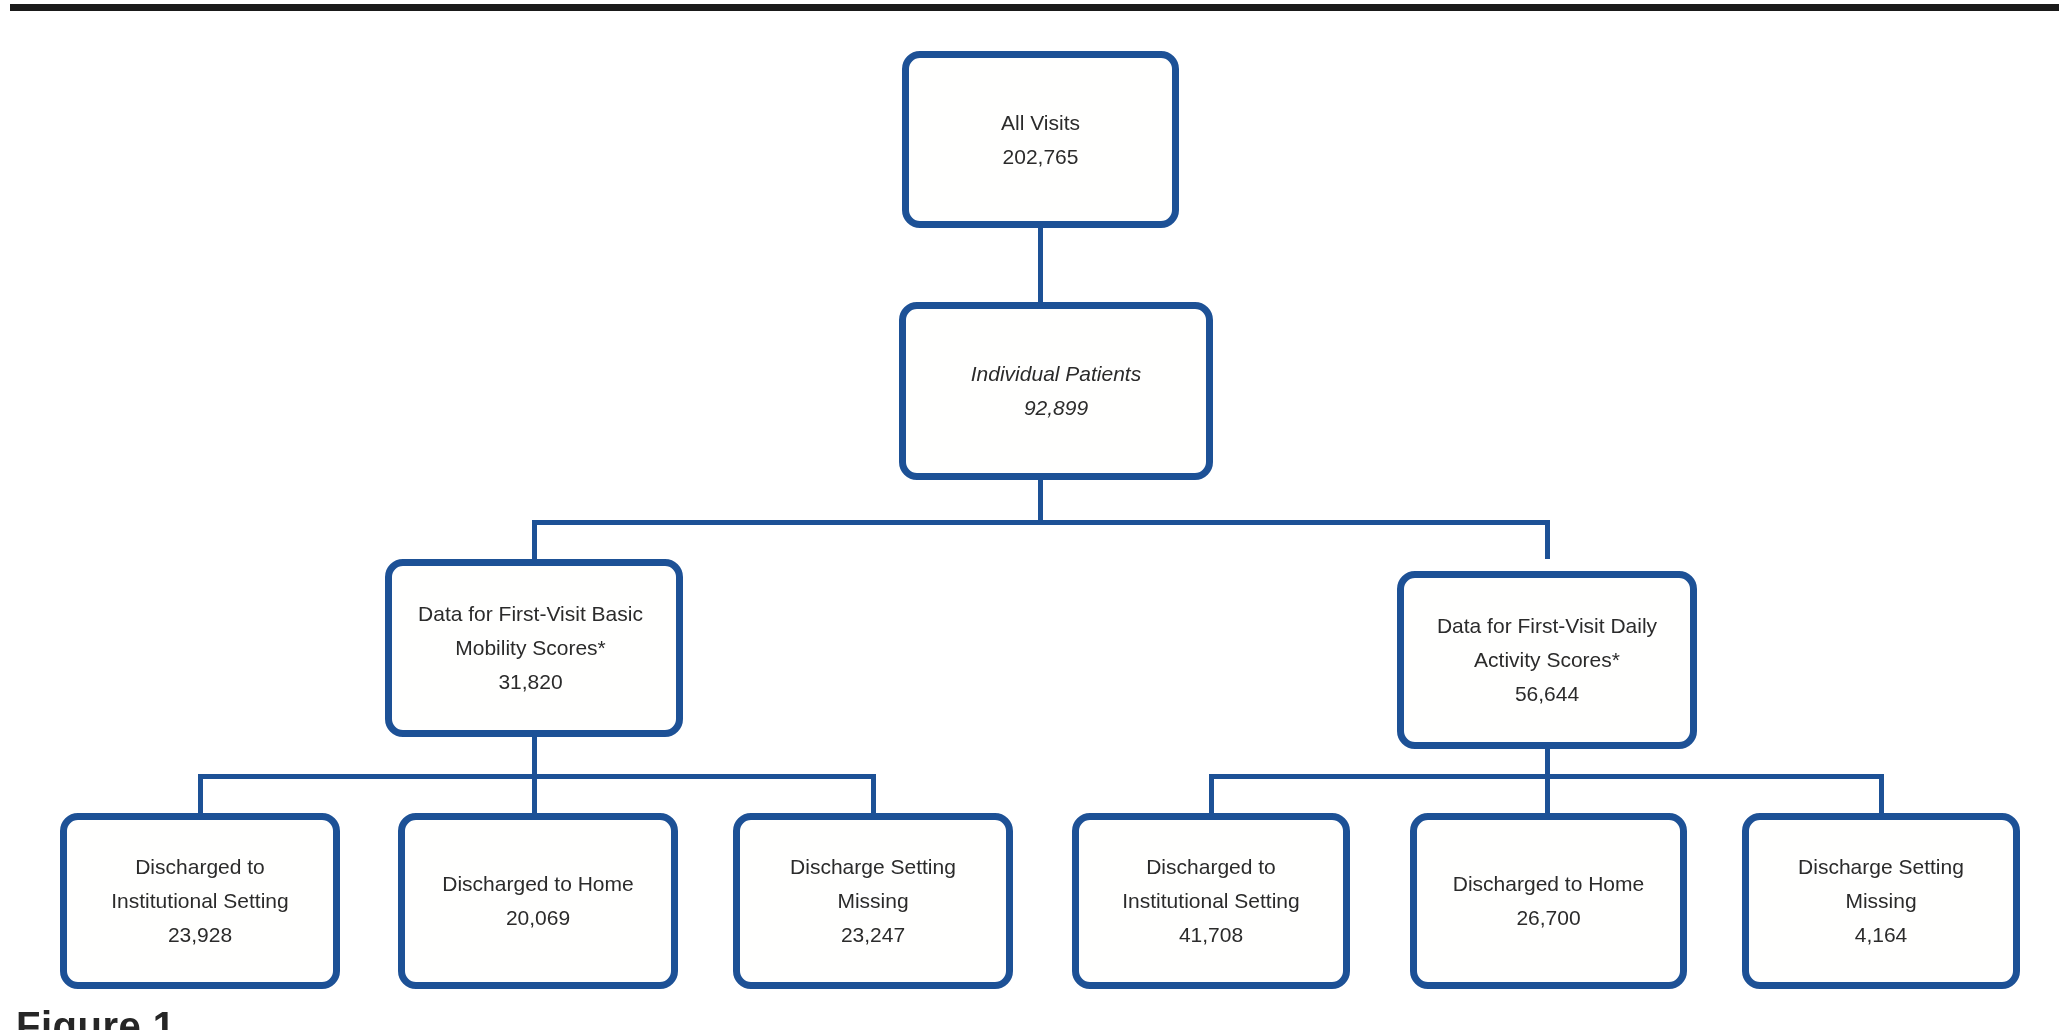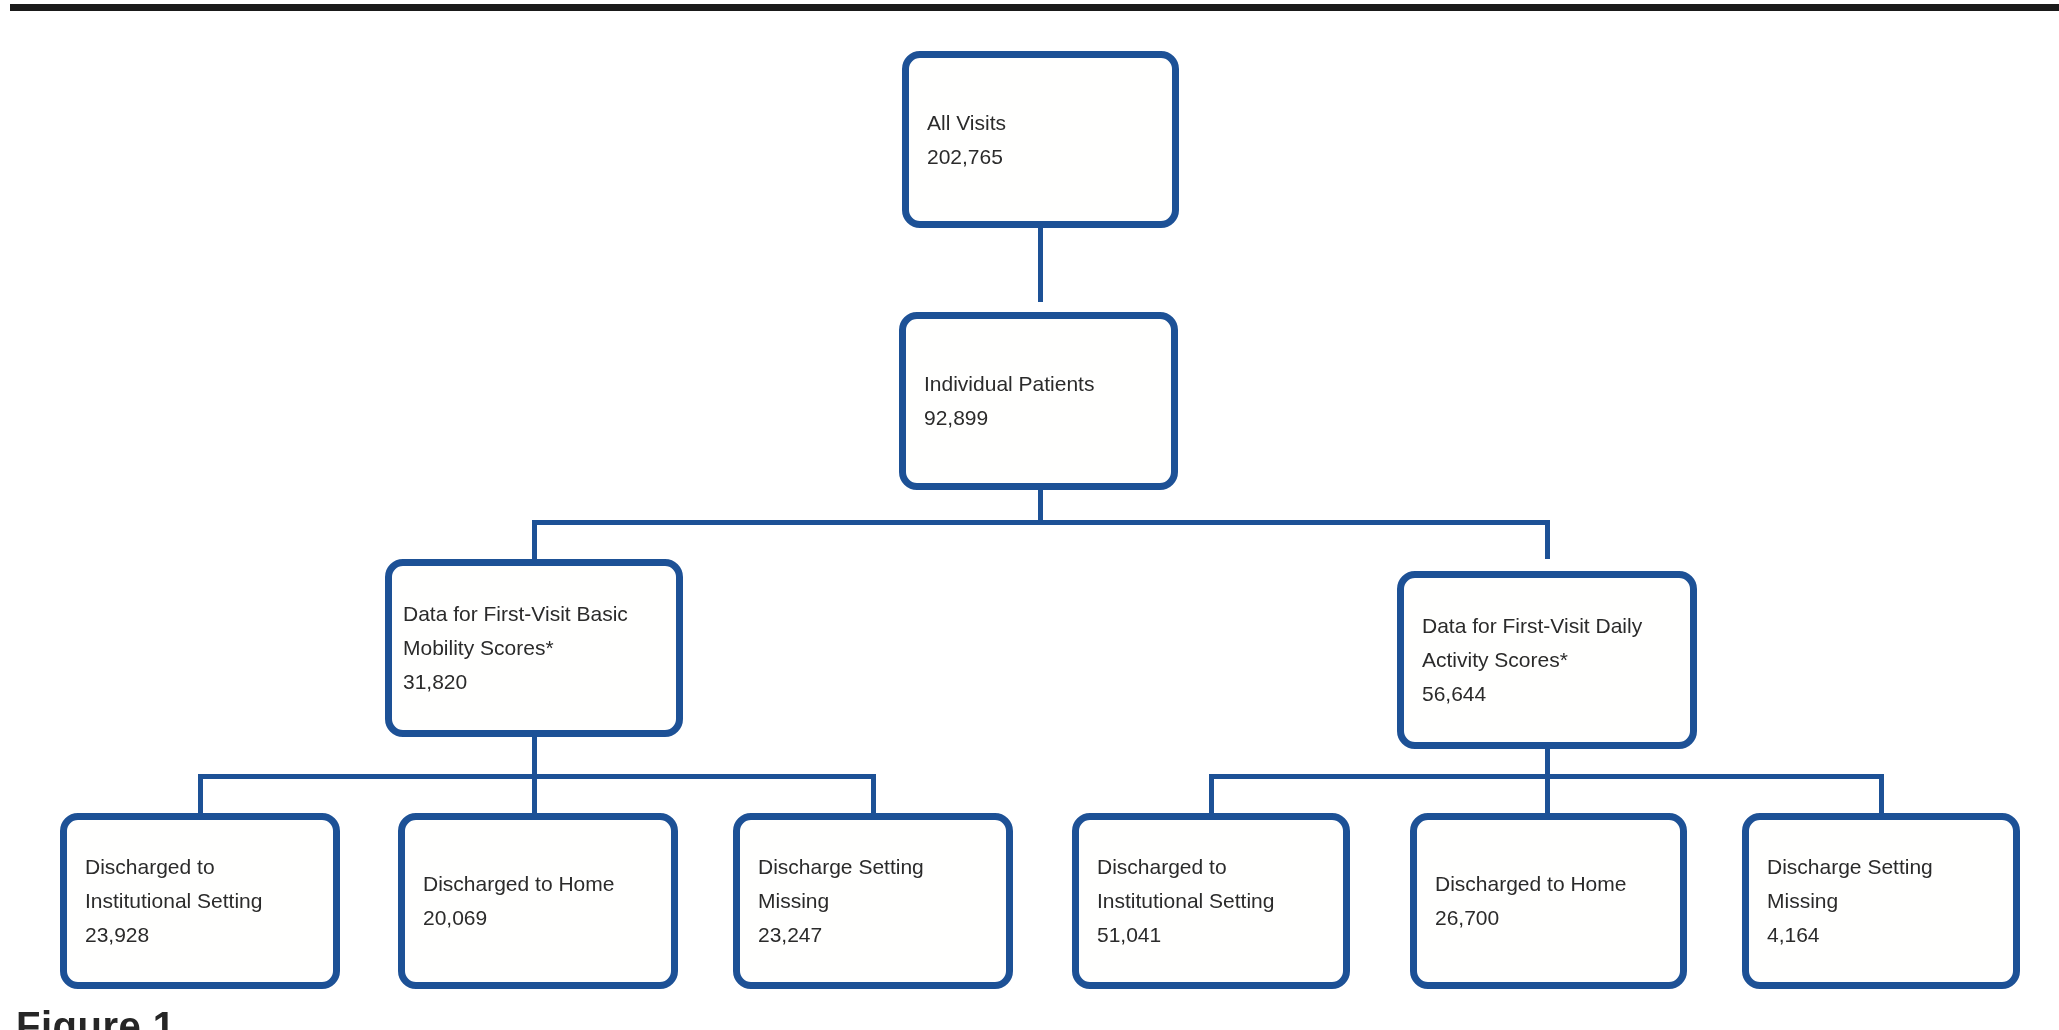--- a/index.html
+++ b/index.html
@@ -26,21 +26,21 @@
   .node {
     position: absolute;
     box-sizing: border-box;
     border: 7px solid #1d5196;
     border-radius: 18px;
     background: #fffffe;
     display: flex;
     flex-direction: column;
     align-items: center;
     justify-content: center;
-    text-align: left;
+    text-align: center;
     font-size: 21px;
     line-height: 34px;
     padding: 6px 18px;
   }
   .node .lbl, .node .val {
     display: block;
     width: 100%;
   }
   .conn {
     position: absolute;
@@ -53,21 +53,21 @@
     left: 16px;
     top: 1004px;
     font-size: 40px;
     font-weight: bold;
     color: #262626;
     letter-spacing: 0.5px;
   }
 
   
   #n-all       { left: 902px;  top: 51px;  width: 277px; height: 177px; }
-  #n-patients  { left: 899px;  top: 312px; width: 279px; height: 178px; }
+  #n-patients  { left: 899px;  top: 302px; width: 314px; height: 178px; font-style: italic; }
   #n-mobility  { left: 385px;  top: 559px; width: 298px; height: 178px; padding-left: 11px; }
   #n-activity  { left: 1397px; top: 559px; width: 300px; height: 178px; margin-top: 12px; }
   #n-bm-inst   { left: 60px;   top: 813px; width: 280px; height: 176px; }
   #n-bm-home   { left: 398px;  top: 813px; width: 280px; height: 176px; }
   #n-bm-miss   { left: 733px;  top: 813px; width: 280px; height: 176px; }
   #n-da-inst   { left: 1072px; top: 813px; width: 278px; height: 176px; }
   #n-da-home   { left: 1410px; top: 813px; width: 277px; height: 176px; }
   #n-da-miss   { left: 1742px; top: 813px; width: 278px; height: 176px; }
 </style>
 </head>
@@ -123,21 +123,21 @@
   <span class="val">20,069</span>
 </div>
 
 <div class="node" id="n-bm-miss">
   <span class="lbl">Discharge Setting Missing</span>
   <span class="val">23,247</span>
 </div>
 
 <div class="node" id="n-da-inst">
   <span class="lbl">Discharged to Institutional Setting</span>
-  <span class="val">51,041</span>
+  <span class="val">41,708</span>
 </div>
 
 <div class="node" id="n-da-home">
   <span class="lbl">Discharged to Home</span>
   <span class="val">26,700</span>
 </div>
 
 <div class="node" id="n-da-miss">
   <span class="lbl">Discharge Setting Missing</span>
   <span class="val">4,164</span>

